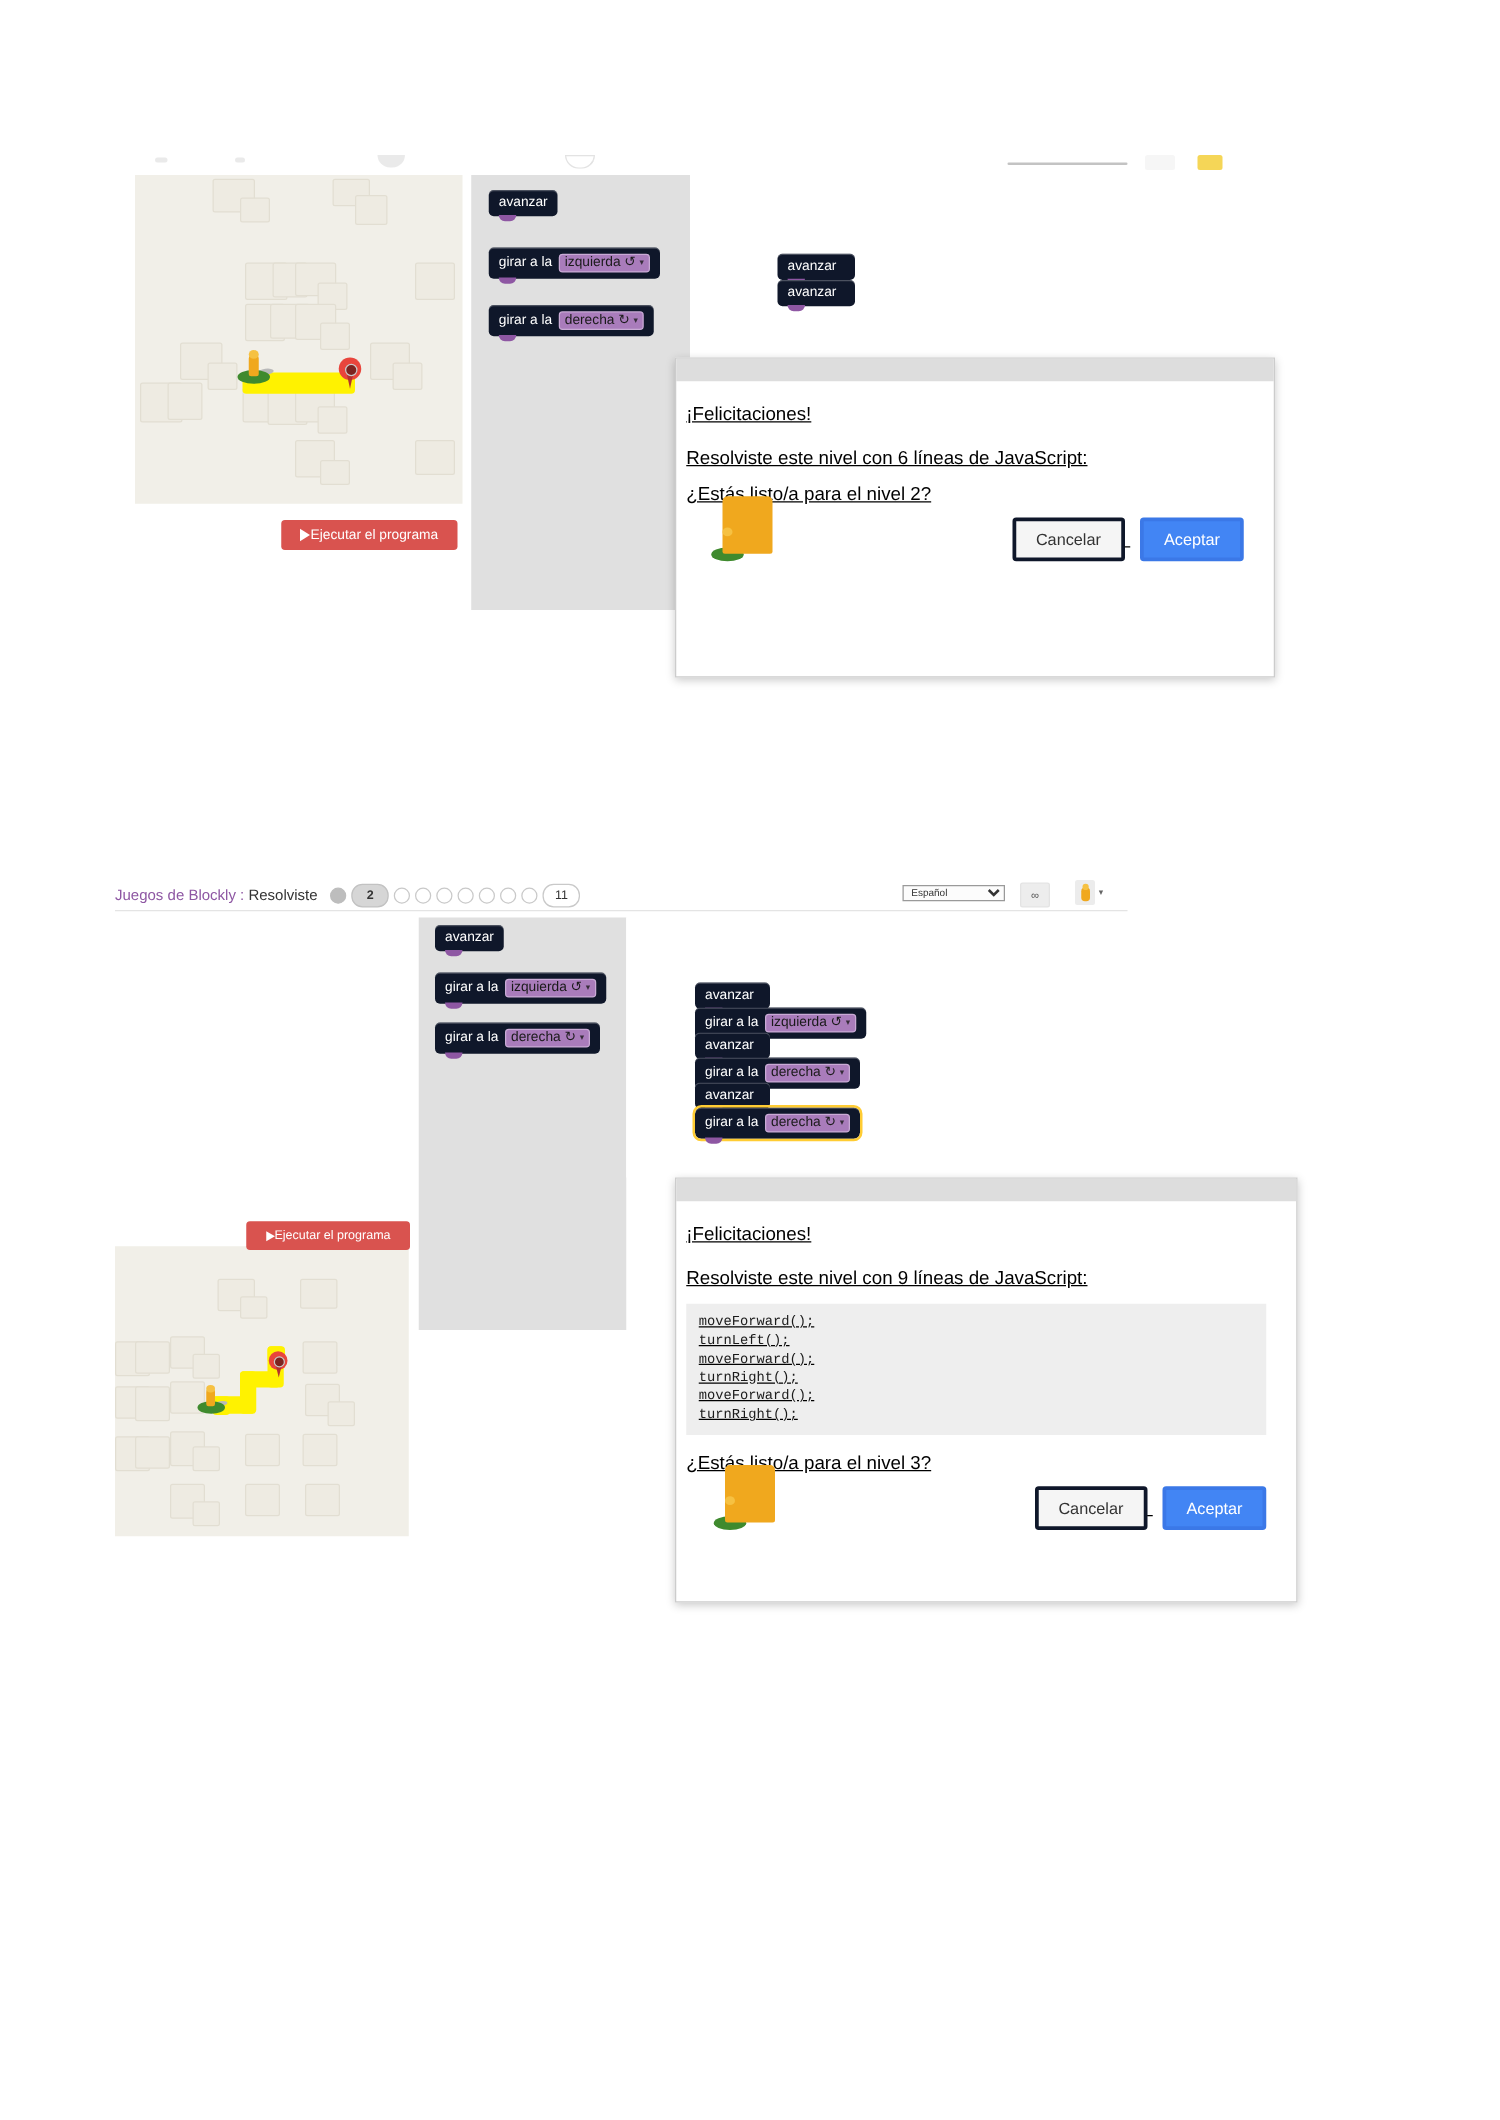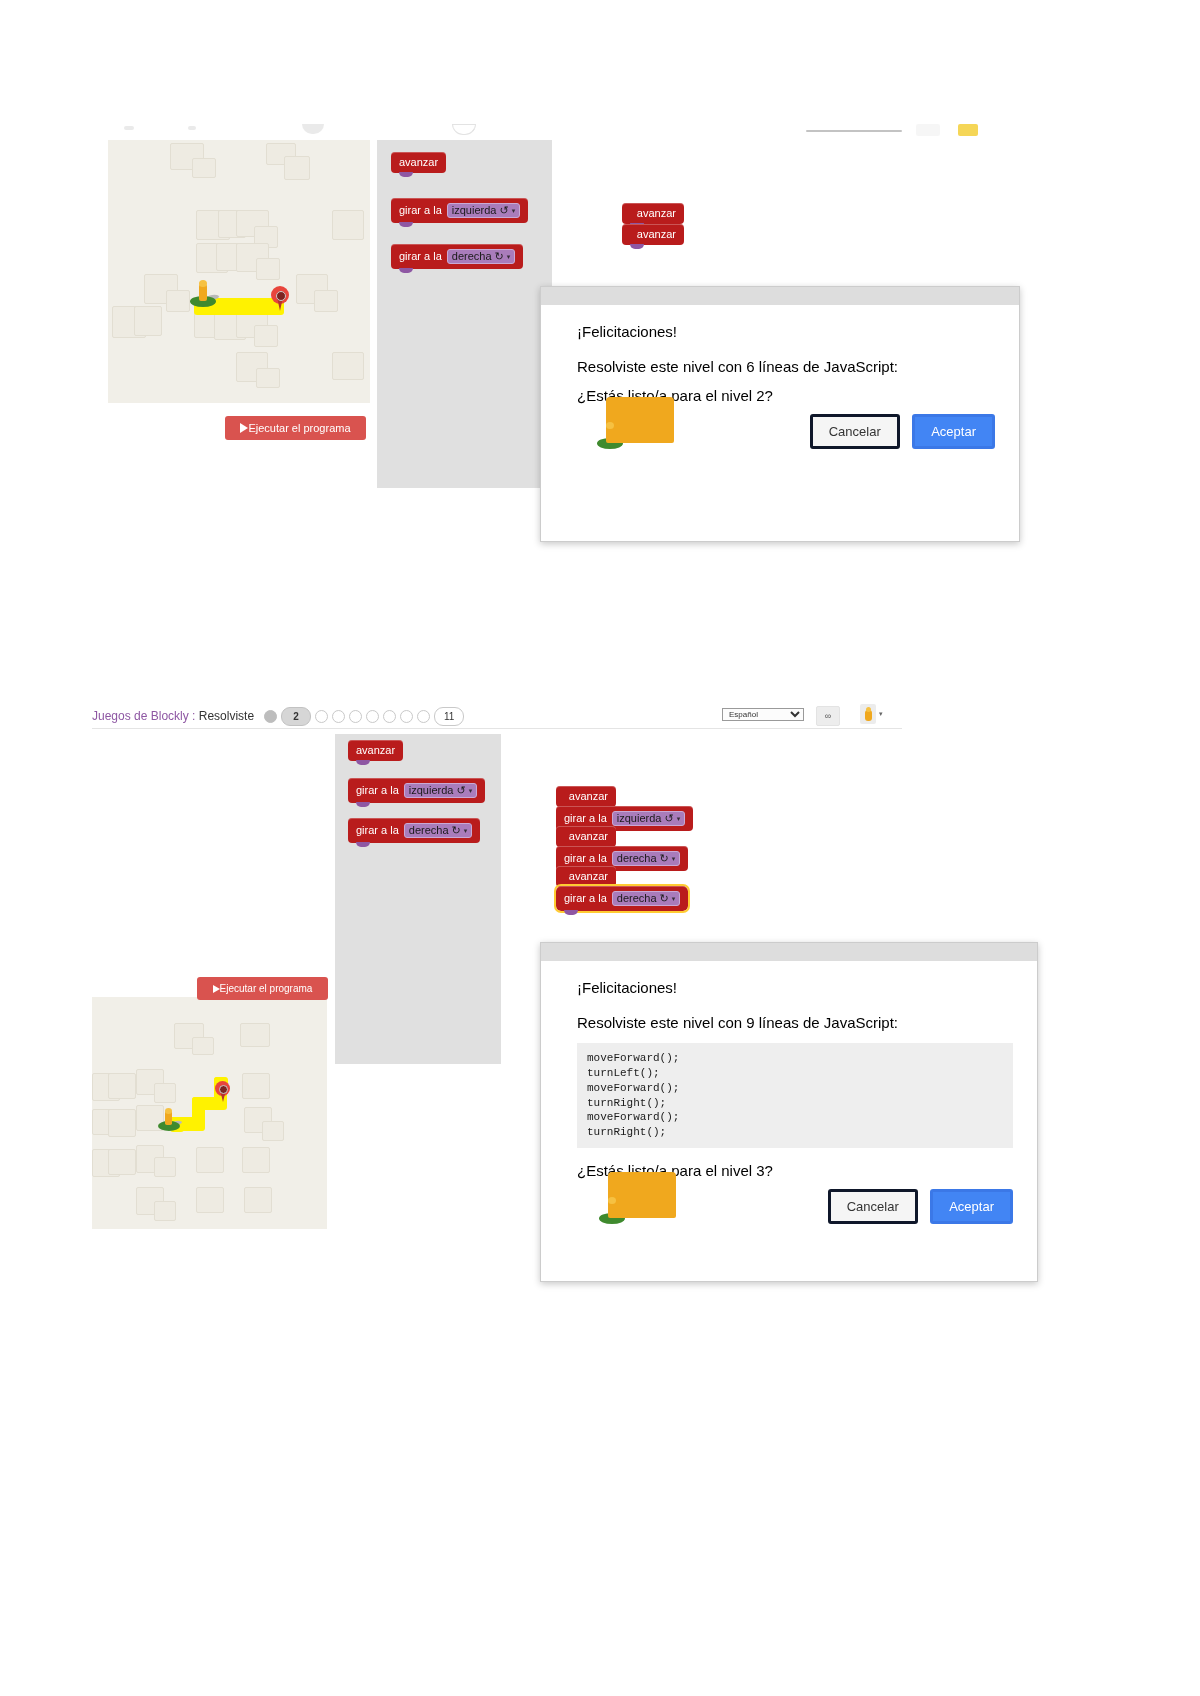--- a/index.html
+++ b/index.html
@@ -16,39 +16,39 @@
   .pegman .head{position:absolute;left:9px;bottom:20px;width:8px;height:7px;background:#f6c142;border-radius:50%;}
   .pegman .shadow{position:absolute;left:16px;bottom:7px;width:13px;height:5px;background:#b9b9b9;border-radius:50%;transform:rotate(-8deg);}
   .marker{position:absolute;width:18px;height:26px;}
   .marker .pin{width:18px;height:18px;background:#e8453c;border-radius:50% 50% 50% 50%;position:absolute;top:0;left:0;}
   .marker .tip{position:absolute;top:11px;left:6px;width:0;height:0;border-left:3px solid transparent;border-right:3px solid transparent;border-top:14px solid #b5332c;}
   .marker .dot{position:absolute;top:5px;left:5px;width:8px;height:8px;border-radius:50%;background:#7d2420;}
 
   .toolbox{background:#e0e0e0;position:absolute;}
   .workspace{background:#fff;position:absolute;}
 
-  .blk{position:relative;background:#b91c1c;color:#fff;border-radius:4px;
+  .blk{position:relative;background:#0f172a;color:#fff;border-radius:4px;
        font-size:11px;line-height:1;padding:5px 8px;display:inline-flex;align-items:center;
-       box-shadow:inset 0 1px 0 rgba(255,255,255,.25);white-space:nowrap;justify-content:flex-end;}
+       box-shadow:inset 0 1px 0 rgba(255,255,255,.25);white-space:nowrap;}
   .blk::before{content:"";position:absolute;left:9px;top:-3px;width:12px;height:5px;
        background:#fff;border-radius:0 0 7px 7px;opacity:0;}
   .blk .notch{position:absolute;left:8px;bottom:-4px;width:14px;height:5px;background:#8e57a3;border-radius:0 0 7px 7px;}
   .blk .field{background:#a97cbb;border:1px solid #c9aad5;border-radius:3px;
        padding:1px 4px;margin-left:5px;color:#1a1a1a;font-size:11px;display:inline-flex;align-items:center;gap:3px;}
   .blk .field .arrow{font-size:7px;opacity:.8;}
   .blk.sel{outline:2px solid #fc3;border-radius:5px;}
 
   .runbtn{background:#d9534f;color:#fff;border:none;border-radius:3px;
           font-size:11px;padding:6px 12px;display:inline-flex;align-items:center;gap:0;cursor:pointer;}
   .runbtn .tri{width:0;height:0;border-top:5px solid transparent;border-bottom:5px solid transparent;border-left:8px solid #fff;}
 
   
   .dlg{position:absolute;background:#fff;border:1px solid #ccc;box-shadow:0 2px 7px rgba(0,0,0,.22);}
   .dlg .titlebar{height:18px;background:#ddd;}
-  .dlg .body{padding:18px 24px 10px 36px;}
+  .dlg .body{padding:18px 24px 10px 8px;text-decoration:underline;}
   .dlg h2{font-size:15px;font-weight:400;color:#000;margin:0 0 18px 0;}
   .dlg p.lead{font-size:15px;font-weight:400;color:#000;margin:0 0 12px 0;}
   .dlg pre{background:#eee;margin:0 0 14px 0;padding:8px 10px;font-family:"Liberation Mono",monospace;
            font-size:11px;line-height:1.35;color:#1a1a1a;white-space:pre;}
   .dlg p.ask{font-size:15px;margin:0 0 10px 0;color:#000;}
   .dlg .foot{display:flex;align-items:flex-end;justify-content:space-between;padding:0 0 10px 0;}
   .btn{font-size:13px;padding:7px 16px;border-radius:3px;border:3px solid #0f172a;background:#f5f5f5;color:#333;cursor:pointer;font-family:"Liberation Sans",sans-serif;}
   .btn.primary{background:#4285f4;border-color:#3b78e7;color:#fff;}
 
   

